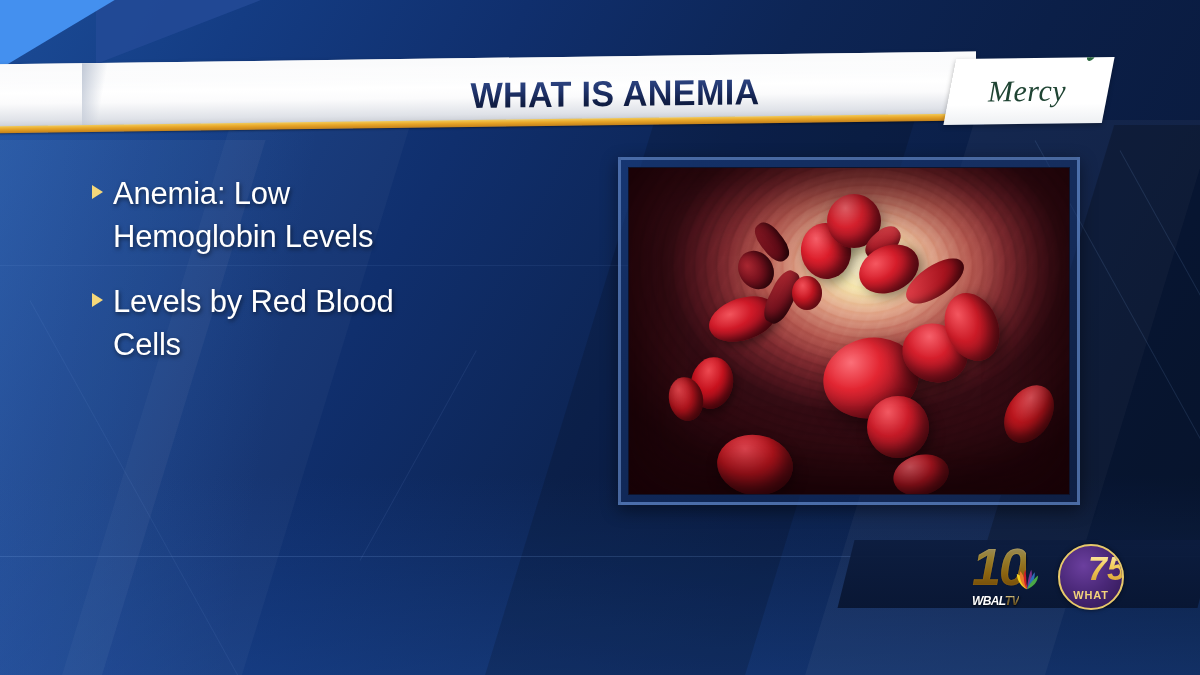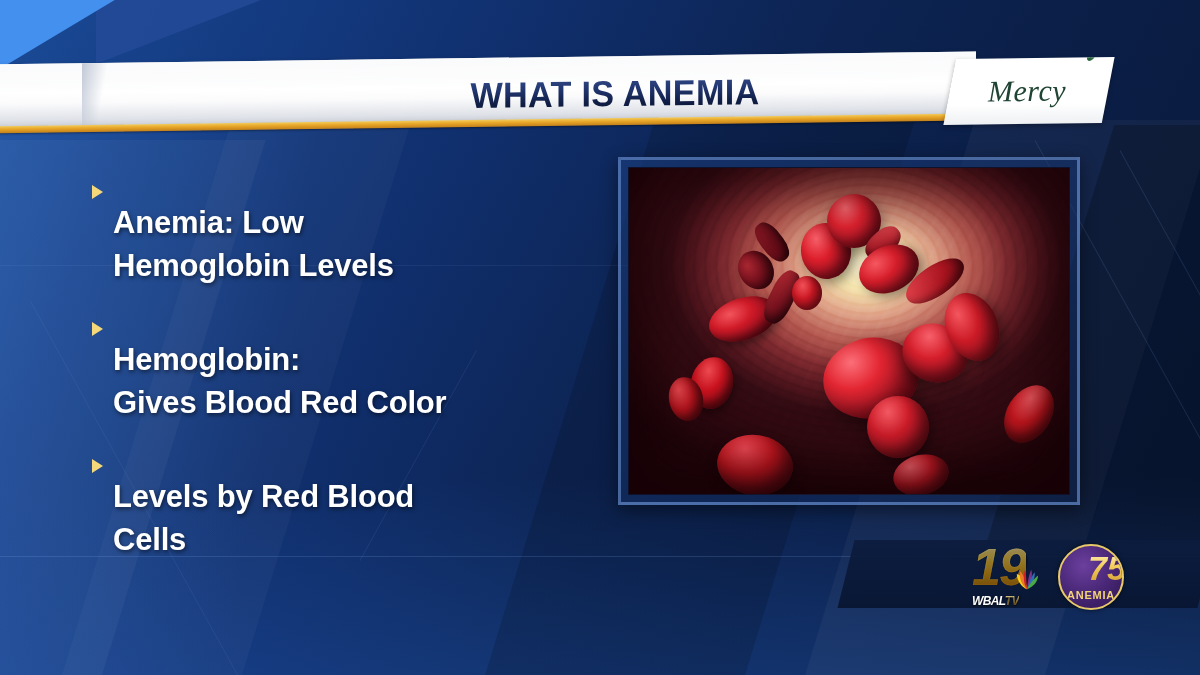--- a/index.html
+++ b/index.html
@@ -188,26 +188,25 @@
     width: 0; height: 0;
     border-left: 11px solid #f5d87a;
     border-top: 7px solid transparent;
     border-bottom: 7px solid transparent;
     margin-top: 13px;
     margin-right: 10px;
   }
   .bullet-text {
     color: #ffffff;
     font-size: 31px;
-    font-weight: bold;
+    font-weight: normal;
     line-height: 43px;
     letter-spacing: -0.2px;
     text-shadow: 1px 2px 4px rgba(0,0,0,0.55);
     white-space: pre-line;
-    margin-top: 29px;
   }
 
   
   .photo-frame {
     position: absolute;
     left: 618px;
     top: 157px;
     width: 462px;
     height: 348px;
     box-sizing: border-box;
@@ -395,25 +394,20 @@
         <path d="M10.3 1.8 C7.6 3.4 5.4 5.7 4 8.6" stroke="#1f4433" stroke-width="0.5" fill="none"></path>
       </svg>
     </div>
   </div>
 
   <div class="bullets">
     <div class="bullet-row">
       <div class="bullet-tri"></div>
       <div class="bullet-text">Anemia: Low
 Hemoglobin Levels</div>
-    </div>
-    <div class="bullet-row">
-      <div class="bullet-tri"></div>
-      <div class="bullet-text">Hemoglobin:
-Gives Blood Red Color</div>
     </div>
     <div class="bullet-row">
       <div class="bullet-tri"></div>
       <div class="bullet-text">Levels by Red Blood
 Cells</div>
     </div>
   </div>
 
   <div class="photo-frame">
     <div class="photo">
@@ -476,33 +470,33 @@
                   box-shadow: inset -6px -6px 11px rgba(0,0,0,0.5);"></div>
       <div class="rbc" style="left:9%; top:64%; width:34px; height:44px; transform:rotate(-12deg);
                   background:radial-gradient(ellipse at 34% 26%, #e9484f 0%, #b5141d 44%, #5f0912 100%);
                   box-shadow: inset -5px -5px 9px rgba(0,0,0,0.5);"></div>
       <div class="photo-vig"></div>
     </div>
   </div>
 
   <div class="logo-band"></div>
   <div class="wbal">
-    <div class="wbal-eleven">19</div>
+    <div class="wbal-eleven">10</div>
     <svg class="peacock" viewBox="0 0 40 40">
       <g transform="translate(20,32)">
         <path d="M0 0 C-1 -11 -6 -16 -12 -18 C-12 -11 -7 -3 0 0 Z" fill="#f5d020"></path>
         <path d="M0 0 C-2 -11 -4 -17 -8 -21 C-10 -14 -6 -4 0 0 Z" fill="#e8792a"></path>
         <path d="M0 0 C-1 -12 -1 -19 -2 -23 C-5 -18 -4 -6 0 0 Z" fill="#cf2027"></path>
         <path d="M0 0 C1 -12 3 -19 5 -23 C7 -17 5 -6 0 0 Z" fill="#7e338c"></path>
         <path d="M0 0 C3 -11 6 -16 9 -20 C10 -13 6 -4 0 0 Z" fill="#2d6fb8"></path>
         <path d="M0 0 C5 -9 9 -13 13 -16 C13 -9 7 -2 0 0 Z" fill="#4aa847"></path>
       </g>
     </svg>
     <div class="wbal-name">
       <span>WBAL</span><span class="tv">TV</span>
     </div>
     <div class="years-badge">
       <div class="years-75">75</div>
-      <div class="years-word">ANEMIA</div>
+      <div class="years-word">WHAT</div>
     </div>
   </div>
 
 </div>
 
 </body></html>

